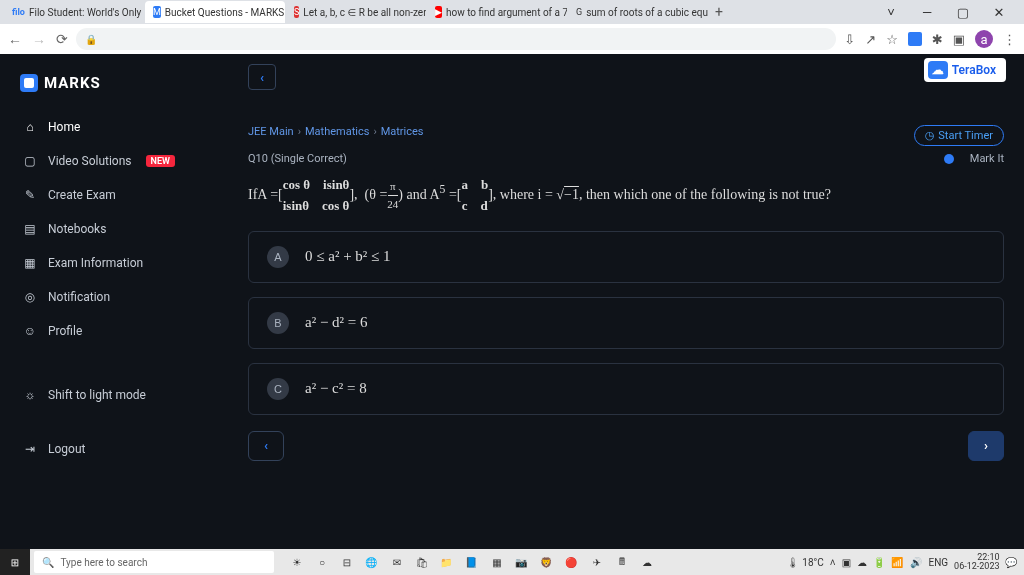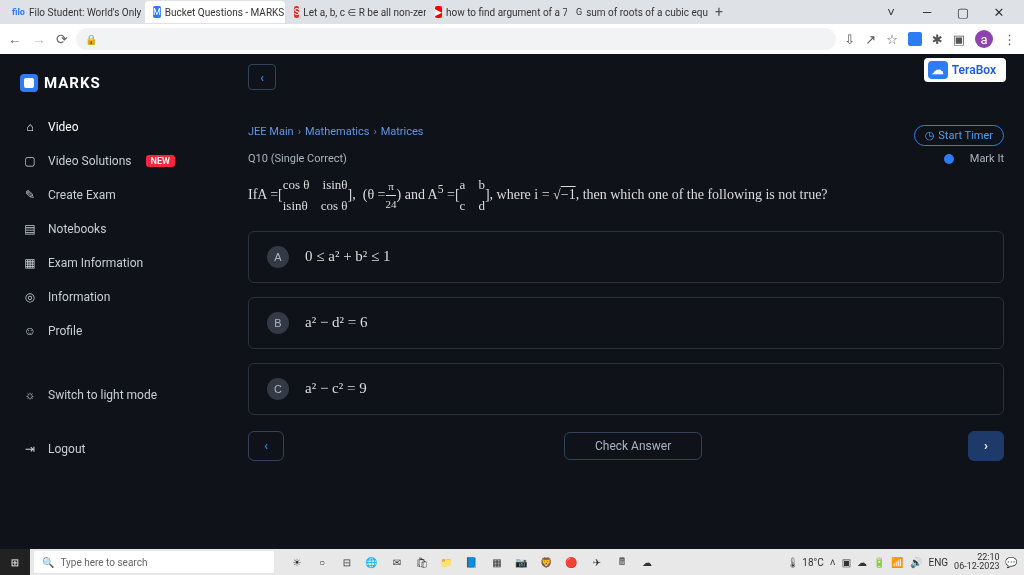--- a/index.html
+++ b/index.html
@@ -39,21 +39,21 @@
 .terabox .cloud { width: 20px; height: 18px; background: #2e7bf6; border-radius: 4px; display:flex; align-items:center; justify-content:center; color:#fff; }
 .back-btn-top { width: 28px; height: 26px; border: 1px solid #33425a; border-radius: 4px; display: flex; align-items: center; justify-content: center; color: #2e7bf6; font-weight: bold; margin-bottom: 8px; }
 .breadcrumb { font-size: 11px; color: #6096e6; margin-bottom: 14px; margin-top: 35px; }
 .breadcrumb .sep { color: #6d7a8e; margin: 0 4px; }
 .start-timer { float: right; border: 1px solid #2e7bf6; border-radius: 14px; padding: 3px 10px; font-size: 11px; color: #4a9ff5; display: flex; align-items: center; gap: 4px; }
 .qhead { display: flex; justify-content: space-between; font-size: 11px; color: #aab3c0; margin-bottom: 10px; }
 .mark-it { display: flex; align-items: center; gap: 16px; }
 .mark-dot { width: 10px; height: 10px; border-radius: 50%; background: #2e7bf6; }
 .question { background: transparent; font-size: 14px; color: #ddd; font-family: 'Times New Roman', serif; line-height: 1.6; margin-bottom: 6px; }
 .matrix { display: inline-block; vertical-align: middle; font-size: 13px; text-align: center; }
-.matrix .row { display: block; }
+.matrix .row { display: block; font-weight: bold; }
 .frac { display: inline-flex; flex-direction: column; align-items: center; font-size: 11px; vertical-align: middle; }
 .frac .num { border-bottom: 1px solid #ddd; padding: 0 2px; }
 .tag { display: inline-block; background: #182943; color: #7eaaf0; font-size: 10px; padding: 3px 8px; border-radius: 3px; margin-top: 4px; }
 .options { margin-top: 14px; display: flex; flex-direction: column; gap: 14px; }
 .option { border: 1px solid #2a3240; border-radius: 6px; padding: 14px 18px; display: flex; align-items: center; gap: 16px; font-family: 'Times New Roman', serif; font-size: 15px; color: #ddd; }
 .option-letter { width: 22px; height: 22px; border-radius: 50%; background: #333a46; font-family: -apple-system, sans-serif; display: flex; align-items: center; justify-content: center; font-size: 11px; color: #aab3c0; }
 .bottom-nav { display: flex; align-items: center; margin-top: 16px; gap: 10px; }
 .nav-btn { width: 36px; height: 30px; border: 1px solid #33425a; border-radius: 6px; display: flex; align-items: center; justify-content: center; color: #2e7bf6; font-weight: bold; }
 .check-btn { flex: 0 0 auto; margin: 0 auto; padding: 6px 30px; border: 1px solid #33425a; border-radius: 6px; color: #aab3c0; font-size: 12px; margin-left: 270px; }
 .taskbar { height: 26px; background: #e8e8e8; display: flex; align-items: center; font-size: 10px; color: #333; }
@@ -121,51 +121,51 @@
 </div>
 
 <div class="app">
   <div class="sidebar">
     <div class="logo">
         <span class="logo-img"></span>
         <span>MARKS</span>
       </div>
     <div class="nav-item active">
         <span class="nav-icon">⌂</span>
-        <span>Video</span>
+        <span>Home</span>
       </div>
     <div class="nav-item">
         <span class="nav-icon">▢</span>
         <span>Video Solutions</span>
         <span class="badge-new">NEW</span>
       </div>
     <div class="nav-item">
         <span class="nav-icon">✎</span>
         <span>Create Exam</span>
       </div>
     <div class="nav-item">
         <span class="nav-icon">▤</span>
         <span>Notebooks</span>
       </div>
     <div class="nav-item">
         <span class="nav-icon">▦</span>
         <span>Exam Information</span>
       </div>
     <div class="nav-item">
         <span class="nav-icon">◎</span>
-        <span>Information</span>
+        <span>Notification</span>
       </div>
     <div class="nav-item">
         <span class="nav-icon">☺</span>
         <span>Profile</span>
       </div>
     <div style="height:30px"></div>
     <div class="nav-item">
         <span class="nav-icon">☼</span>
-        <span>Switch to light mode</span>
+        <span>Shift to light mode</span>
       </div>
     <div style="height:20px"></div>
     <div class="nav-item">
         <span class="nav-icon">⇥</span>
         <span>Logout</span>
       </div>
   </div>
 
   <div class="main">
     <div class="terabox">
@@ -199,26 +199,25 @@
       <div class="option">
           <span class="option-letter">A</span>
           <span>0 ≤ a² + b² ≤ 1</span>
         </div>
       <div class="option">
           <span class="option-letter">B</span>
           <span>a² − d² = 6</span>
         </div>
       <div class="option">
           <span class="option-letter">C</span>
-          <span>a² − c² = 9</span>
+          <span>a² − c² = 8</span>
         </div>
     </div>
     <div class="bottom-nav">
       <div class="nav-btn">‹</div>
-      <div class="check-btn">Check Answer</div>
       <div class="nav-btn" style="margin-left:auto;background:#1e3a6b;border-color:#1e3a6b;color:#fff">›</div>
     </div>
   </div>
 </div>
 
 <div class="taskbar">
   <div class="start">⊞</div>
   <div class="search">
       <span>🔍</span>
       <span>Type here to search</span>

